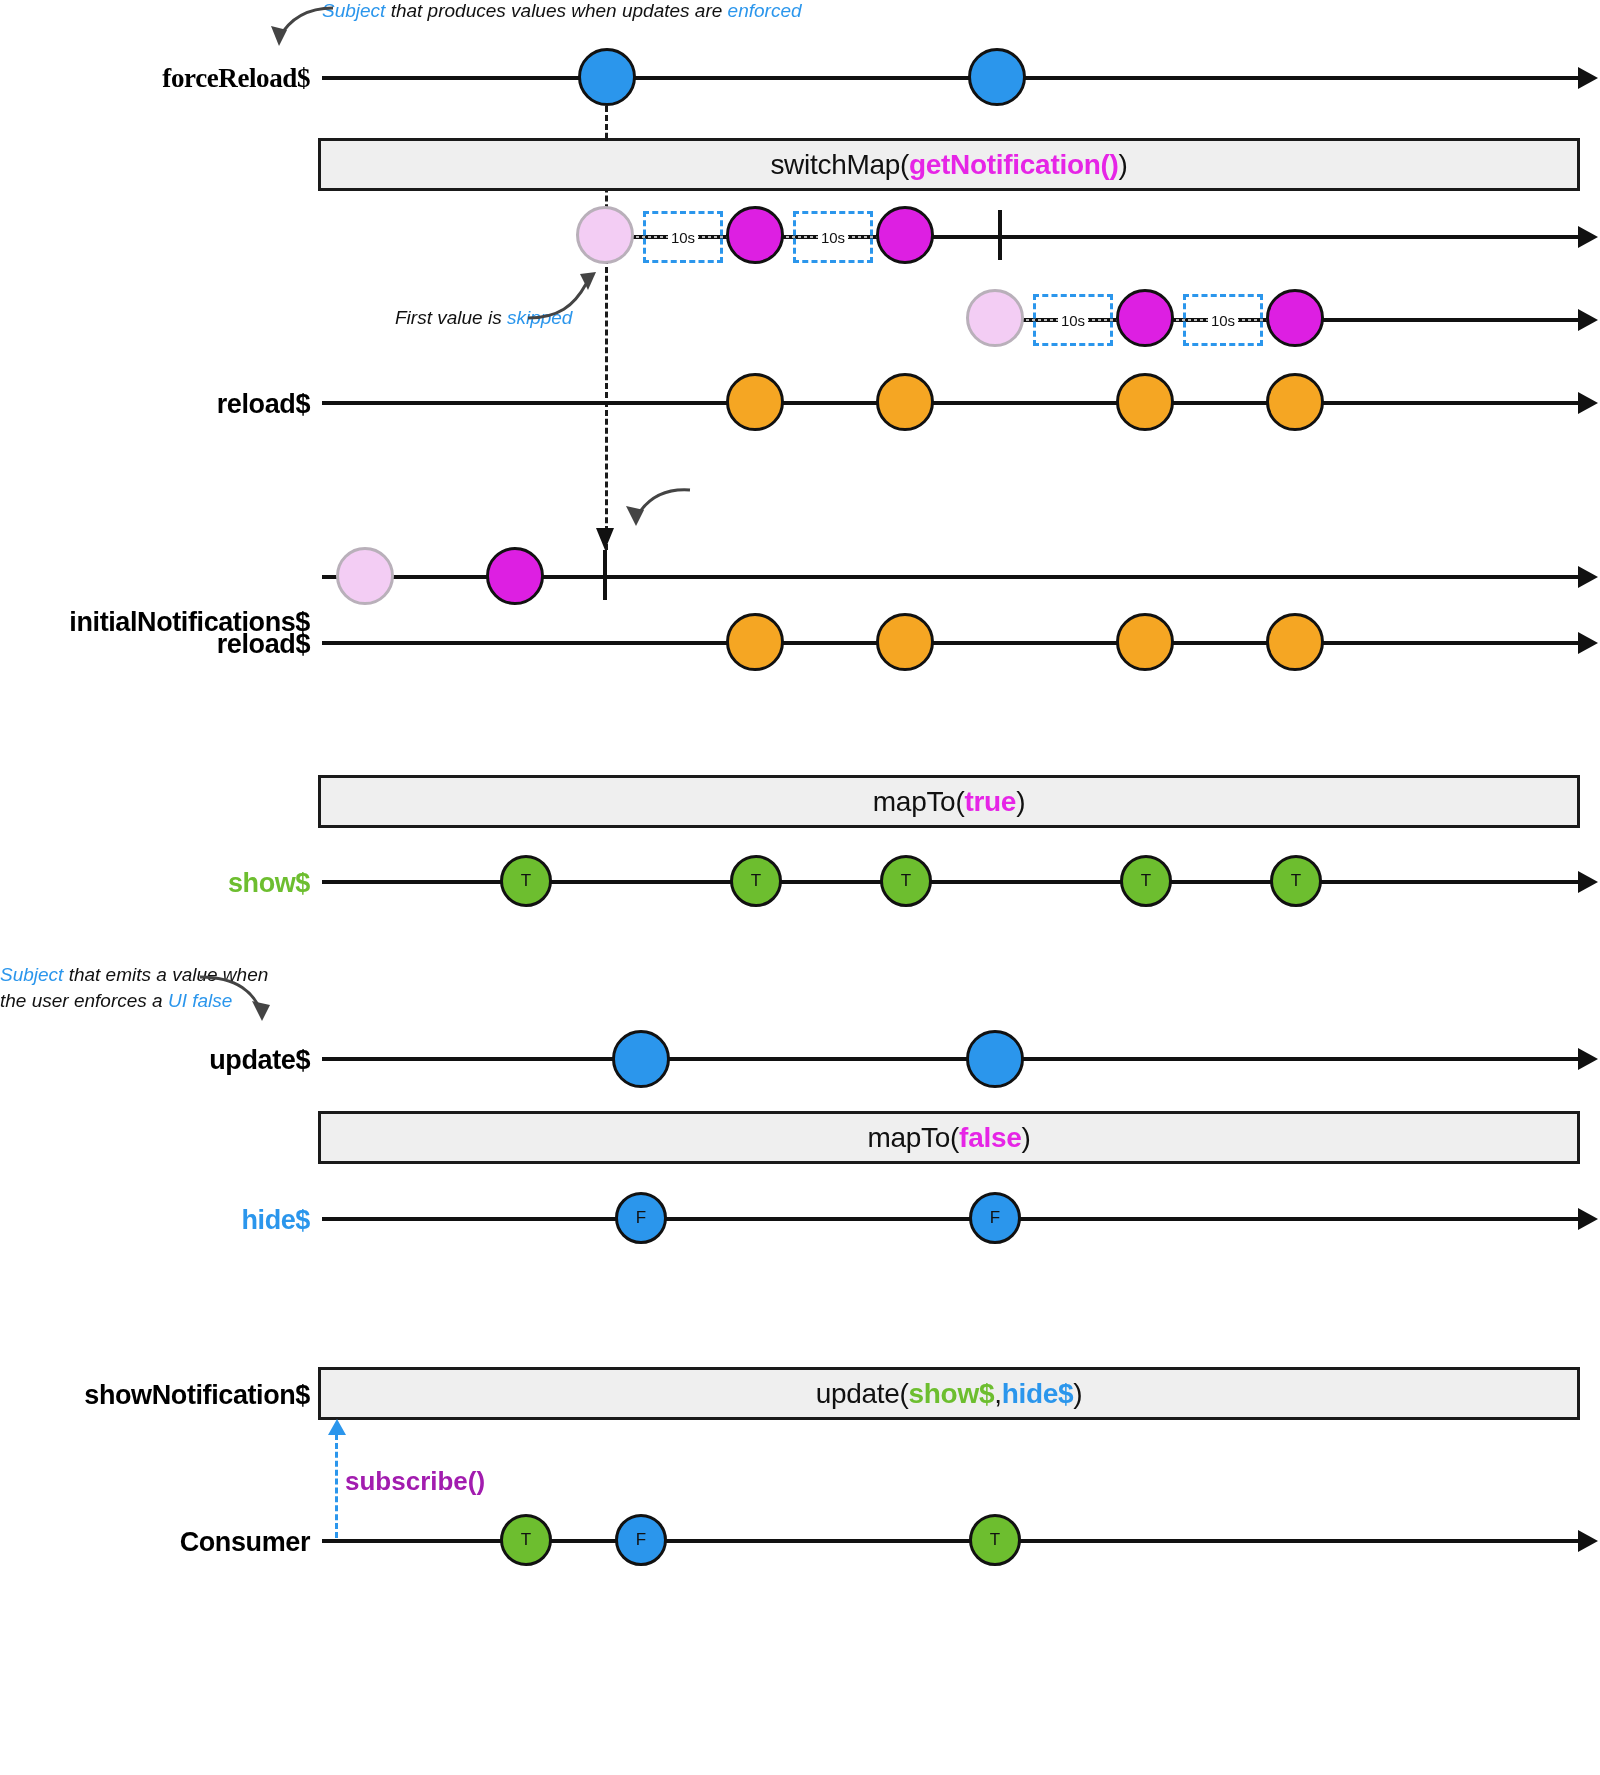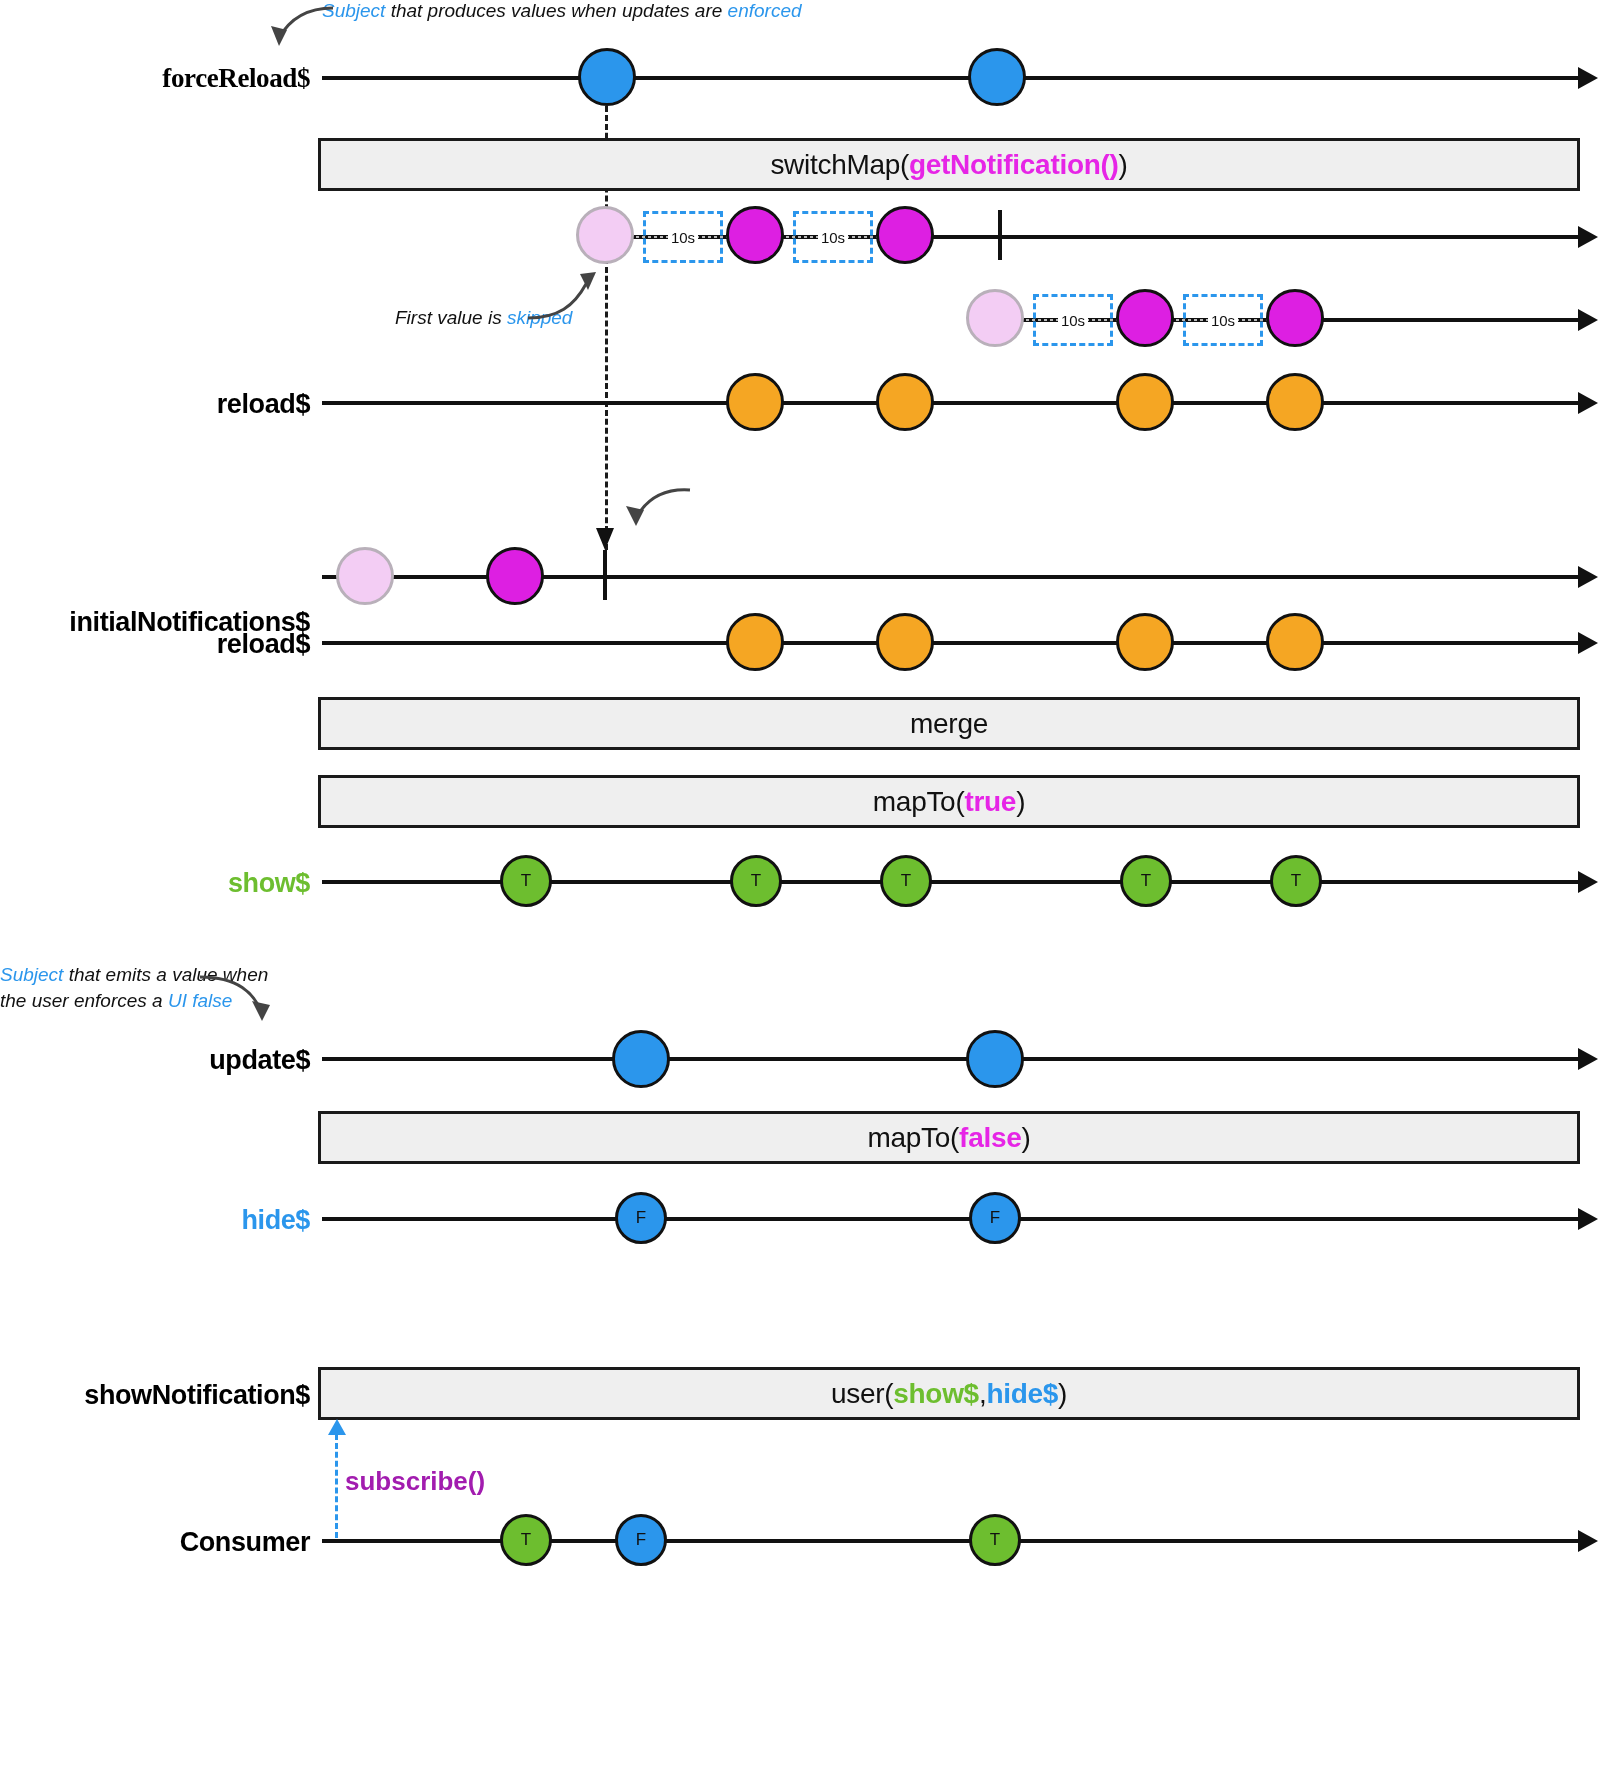--- a/index.html
+++ b/index.html
@@ -152,23 +152,20 @@
   <div class="complete-bar" style="left:603px;top:550px;height:50px;"></div>
 
   <div class="lbl" style="left:20px;top:629px;width:290px;">reload$</div>
   <div class="axis" style="left:322px;top:641px;width:1258px;"></div>
   <div class="arrowhead" style="left:1578px;top:632px;"></div>
   <div class="marble m-orange" style="left:726px;top:613px;width:58px;height:58px;"></div>
   <div class="marble m-orange" style="left:876px;top:613px;width:58px;height:58px;"></div>
   <div class="marble m-orange" style="left:1116px;top:613px;width:58px;height:58px;"></div>
   <div class="marble m-orange" style="left:1266px;top:613px;width:58px;height:58px;"></div>
 
-  <div class="opbox" style="left:318px;top:697px;width:1262px;height:53px;">
-    <span>merge</span>
-  </div>
 
   <div class="opbox" style="left:318px;top:775px;width:1262px;height:53px;">
     <span>mapTo(</span>
       <span class="magenta">true</span>
       <span>)</span>
   </div>
 
   <div class="lbl green" style="left:20px;top:868px;width:290px;">show$</div>
   <div class="axis" style="left:322px;top:880px;width:1258px;"></div>
   <div class="arrowhead" style="left:1578px;top:871px;"></div>
@@ -200,21 +197,21 @@
   </div>
 
   <div class="lbl blue" style="left:20px;top:1205px;width:290px;">hide$</div>
   <div class="axis" style="left:322px;top:1217px;width:1258px;"></div>
   <div class="arrowhead" style="left:1578px;top:1208px;"></div>
   <div class="marble m-blue" style="left:615px;top:1192px;width:52px;height:52px;">F</div>
   <div class="marble m-blue" style="left:969px;top:1192px;width:52px;height:52px;">F</div>
 
   <div class="lbl" style="left:20px;top:1380px;width:290px;">showNotification$</div>
   <div class="opbox" style="left:318px;top:1367px;width:1262px;height:53px;">
-    <span>user(</span>
+    <span>update(</span>
       <span class="green">show$</span>
       <span>,</span>
       <span class="blue">hide$</span>
       <span>)</span>
   </div>
 
   <div class="sub-arrow" style="left:335px;top:1434px;height:104px;"></div>
   <div class="sub-head" style="left:328px;top:1419px;"></div>
   <div class="sub-label" style="left:345px;top:1466px;">subscribe()</div>
 

